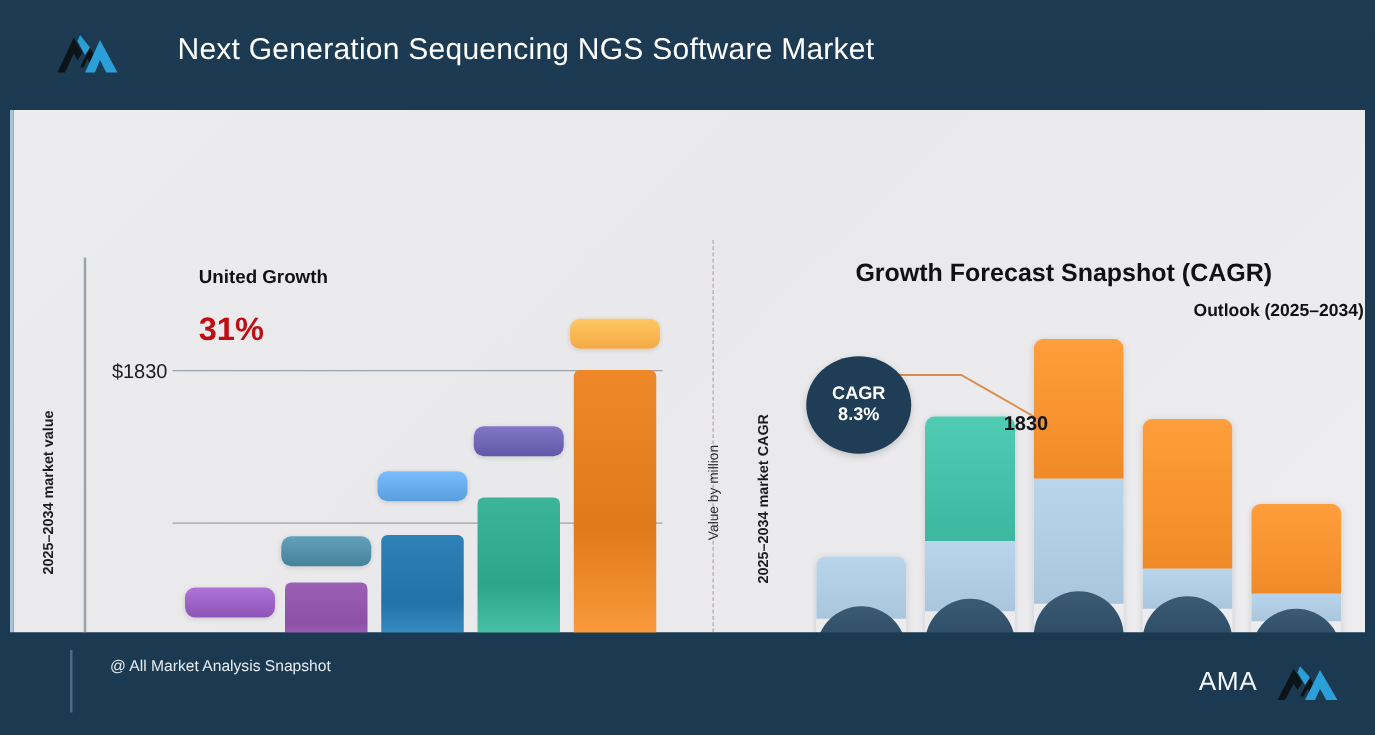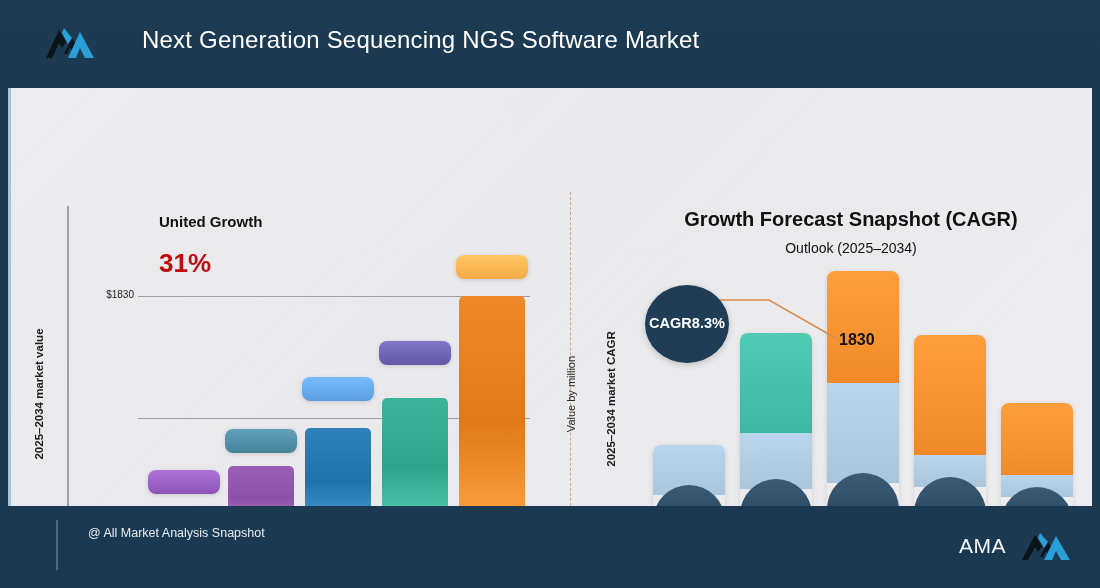--- a/index.html
+++ b/index.html
@@ -58,21 +58,21 @@
     font-size: 15px; font-weight: 700; color: #111;
   }
   .lc-region-pct {
     position: absolute; left: 148px; top: 148px;
     font-size: 26px; font-weight: 700; color: #c00d12; margin-top: 12px;
   }
   .gridline { position: absolute; height: 1px; background: #9ba3aa; }
   .gl-top { left: 127px; top: 208px; width: 392px; }
   .gl-mid { left: 127px; top: 330px; width: 392px; }
   .tick-label {
-    position: absolute; font-size: 10px; color: #1c1c1c; text-align: right;
+    position: absolute; font-size: 16px; color: #1c1c1c; text-align: right;
     width: 68px;
   }
   .tick-top { left: 55px; top: 201px; }
   .tick-bot { left: 55px; top: 427px; }
   .lc-baseline {
     position: absolute; left: 127px; top: 437px;
     width: 392px; height: 1.5px; background: #8f979e;
   }
   .lbar {
     position: absolute; bottom: 0;
@@ -100,43 +100,43 @@
     transform: rotate(-90deg);
     font-size: 11.5px; font-weight: 700; color: #1c1c1c;
     white-space: nowrap;
   }
   .rc-title {
     position: absolute; left: 600px; top: 120px; width: 480px;
     text-align: center; font-size: 20px; font-weight: 700; color: #111;
   }
   .rc-sub {
     position: absolute; left: 600px; top: 152px; width: 480px;
-    text-align: center; font-size: 14px; font-weight: 400; color: #111;
+    text-align: right; font-size: 14px; font-weight: 700; color: #111;
   }
   .rc-baseline {
     position: absolute; left: 628px; top: 437px;
     width: 446px; height: 1.5px; background: #9aa2a9;
   }
   .rbar { position: absolute; bottom: 0; }
   .seg { position: absolute; left: 0; width: 100%; }
   .rc-xlabel {
     position: absolute; top: 443px;
     font-size: 12.5px; color: #1b1b1b; text-align: center;
   }
   .cagr-badge {
     position: absolute; left: 634px; top: 197px;
     width: 84px; height: 78px; border-radius: 50%;
     background: #1f3d56; color: #fff;
-    display: flex; flex-direction: row;
+    display: flex; flex-direction: column;
     align-items: center; justify-content: center;
     box-shadow: 0 2px 6px rgba(0,0,0,.18);
   }
   .cagr-badge span { font-size: 14.5px; font-weight: 700; line-height: 1.18; }
   .value-callout {
-    position: absolute; left: 828px; top: 243px;
+    position: absolute; left: 792px; top: 243px;
     font-size: 16px; font-weight: 700; color: #141414;
   }
 
   
   .footer { position: absolute; left: 0; top: 506px; width: 1100px; height: 82px; background: #1b3a52; }
   .footer-rule { position: absolute; left: 56px; top: 520px; width: 2px; height: 50px; background: #4a6b84; }
   .footer-l1 { position: absolute; left: 88px; top: 526px; font-size: 12.5px; color: #e7edf2; text-align: center; }
   .footer-l2 { position: absolute; left: 88px; top: 550px; font-size: 14px; color: #eef3f7; }
   .footer-brand { position: absolute; right: 94px; top: 534px; font-size: 21px; color: #f2f6f9; letter-spacing: .5px; }
   .footer-logo { position: absolute; right: 22px; top: 530px; width: 62px; height: 34px; }

